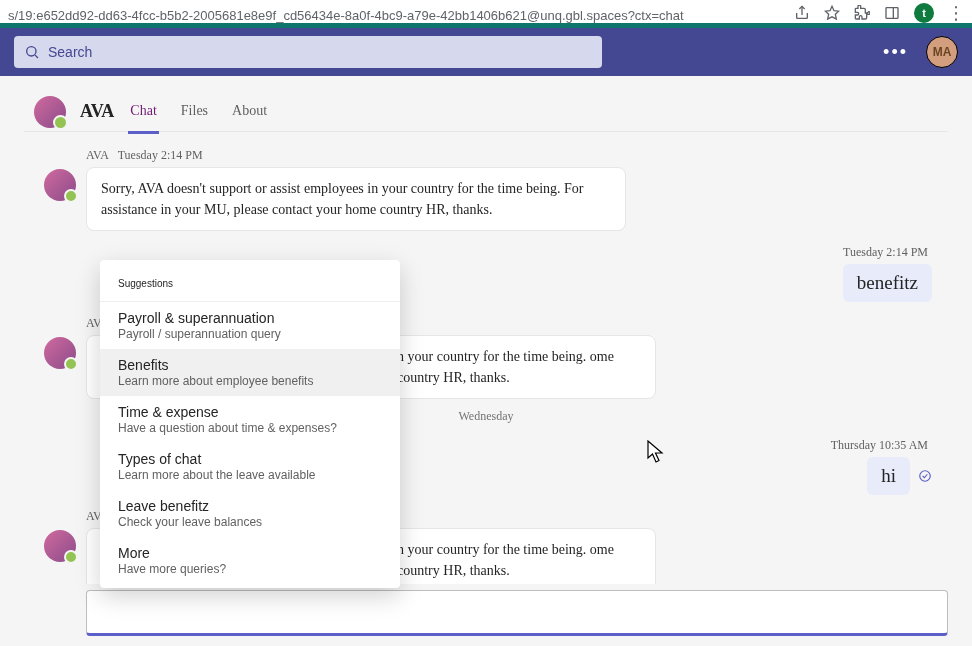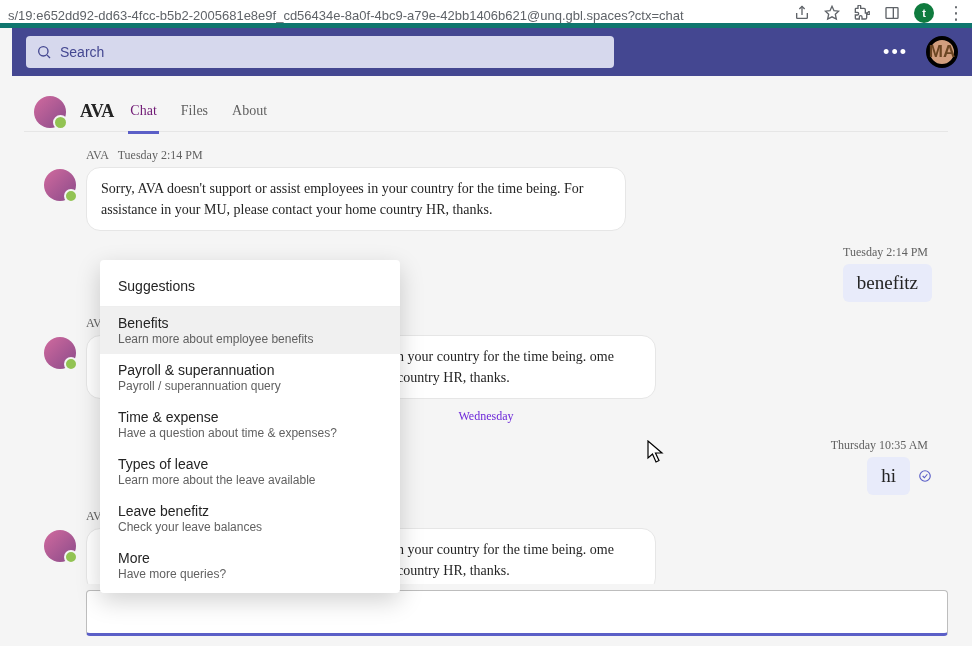--- a/index.html
+++ b/index.html
@@ -6,57 +6,57 @@
   body { font-family: "Segoe UI", Arial, sans-serif; background: #f5f5f5; color: #242424; width: 972px; height: 646px; overflow: hidden; position: relative; }
   
   
   .browser-bar { height: 28px; background: #fff; border-bottom: 5px solid #0f766e; display: flex; align-items: flex-end; padding: 0 8px; font-size: 13px; color: #5f6368; }
   .url { flex: 1; overflow: hidden; white-space: nowrap; }
   .bicons { display: flex; gap: 14px; align-items: center; color: #5f6368; }
   .bicon { width: 16px; height: 16px; display: flex; align-items: center; justify-content: center; }
   .avatar-sm { width: 20px; height: 20px; border-radius: 50%; background: #0f7b3e; color: #fff; font-size: 11px; display: flex; align-items: center; justify-content: center; font-weight: 600; }
 
   
-  .teams-top { height: 48px; background: #444791; display: flex; align-items: center; padding: 0 14px; gap: 12px; margin-left: 12px; }
+  .teams-top { height: 48px; background: #444791; display: flex; align-items: center; padding: 0 14px; gap: 12px; }
   .search-wrap { position: relative; flex: 0 0 588px; }
   .search-input { width: 100%; height: 32px; border-radius: 4px; border: none; background: #d6d8ed; padding: 0 12px 0 34px; font-size: 14px; color: #444791; }
   .search-input::placeholder { color: #444791; }
   .search-icon { position: absolute; left: 10px; top: 8px; color: #444791; }
   .top-right { margin-left: auto; display: flex; align-items: center; gap: 18px; }
   .ellipsis { color: #fff; font-size: 18px; letter-spacing: 2px; }
-  .avatar-lg { width: 32px; height: 32px; border-radius: 50%; background: #d29e7e; color: #6b4522; font-size: 17px; font-weight: 600; display: flex; align-items: center; justify-content: center; border: 4px solid #000000; }
+  .avatar-lg { width: 32px; height: 32px; border-radius: 50%; background: #d29e7e; color: #6b4522; font-size: 12px; font-weight: 600; display: flex; align-items: center; justify-content: center; border: 1px solid #000000; }
 
   
   .content { background: #f5f5f5; height: calc(646px - 28px - 48px); position: relative; padding: 0 24px; font-family: Liberation Serif, serif; }
   .chat-header { display: flex; align-items: center; gap: 14px; padding: 16px 10px 0 10px; border-bottom: 1px solid #e6e6e6; height: 56px; }
   .ava-avatar { width: 32px; height: 32px; border-radius: 50%; background: linear-gradient(135deg,#d16a9e,#8a4b8a); position: relative; }
   .ava-avatar::after { content:""; position:absolute; right:-2px; bottom:-2px; width:11px; height:11px; background:#92c353; border:2px solid #f5f5f5; border-radius:50%; }
   .ava-name { font-size: 18px; font-weight: 700; }
   .tabs { display: flex; gap: 20px; font-size: 14px; color: #616161; }
   .tab { padding: 14px 2px 12px; cursor: pointer; }
   .tab.active { color: #701a75; font-weight: 500; border-bottom: 3px solid #5b5fc7; }
 
   .chat-body { padding: 10px 10px 0 10px; position: relative; height: calc(100% - 56px - 62px); overflow: hidden; }
   .meta { font-size: 12px; color: #616161; margin: 6px 0 4px 52px; }
   .meta .name { margin-right: 6px; color: #616161; }
   .bot-row { display: flex; gap: 10px; align-items: flex-start; margin-left: 10px; }
   .bot-av { width: 32px; height: 32px; border-radius: 50%; background: linear-gradient(135deg,#d16a9e,#8a4b8a); position: relative; margin-top: 2px; flex-shrink:0;}
   .bot-av::after { content:""; position:absolute; right:-2px; bottom:-2px; width:10px; height:10px; background:#92c353; border:2px solid #f5f5f5; border-radius:50%; }
-  .bubble-bot { background: #fff; border: 1px solid #e6e6e6; border-radius: 14px; padding: 10px 14px; font-size: 14px; line-height: 1.5; max-width: 540px; color: #242424; }
+  .bubble-bot { background: #fff; border: 1px solid #e6e6e6; border-radius: 8px; padding: 10px 14px; font-size: 14px; line-height: 1.5; max-width: 540px; color: #242424; }
   
   .right-meta { text-align: right; font-size: 12px; color: #616161; margin: 14px 10px 4px 0; }
   .bubble-user-wrap { display:flex; justify-content:flex-end; align-items:center; gap:8px; padding-right:6px;}
   .bubble-user { background: #e8ebfa; border-radius: 6px; padding: 8px 14px; font-size: 19px; color: #242424; display: inline-block; }
   .readicon { color:#5b5fc7; }
 
-  .day-sep { text-align: center; font-size: 12px; color: #6d28d9; margin: 10px 0; }
+  .day-sep { text-align: center; font-size: 12px; color: #737373; margin: 10px 0; }
   
   
   .suggestions { position: absolute; left: 100px; top: 260px; width: 300px; background: #fff; border-radius: 4px; box-shadow: 0 8px 24px rgba(0,0,0,0.18); padding: 8px 0 4px; z-index: 50; }
-  .sugg-title { padding: 10px 18px 12px; font-size: 14px; color: #242424; border-bottom: 1px solid #eee; }
+  .sugg-title { padding: 10px 18px 12px; font-size: 10px; color: #242424; border-bottom: 1px solid #eee; }
   .sugg-item { padding: 8px 18px; cursor: pointer; }
   .sugg-item:hover, .sugg-item.hl { background: #f0f0f0; }
   .sugg-item .t { font-size: 14px; color: #242424; }
   .sugg-item .d { font-size: 12px; color: #616161; margin-top: 1px; }
 
   
   .compose { position: absolute; left: 86px; right: 24px; bottom: 10px; height: 46px; border: 1px solid #bdbdbd; border-bottom: 3px solid #5b5fc7; border-radius: 4px; background: #fff; }
 
   .cursor-svg { position:absolute; left:647px; top:440px; z-index:60; }
 
@@ -170,34 +170,34 @@
     </div>
 
   </div>
 
   <div class="compose"></div>
 
 </div>
 
 <div class="suggestions">
   <div class="sugg-title">Suggestions</div>
+  <div class="sugg-item">
+    <div class="t">Payroll &amp; superannuation</div>
+    <div class="d">Payroll / superannuation query</div>
+  </div>
   <div class="sugg-item hl">
     <div class="t">Benefits</div>
     <div class="d">Learn more about employee benefits</div>
   </div>
   <div class="sugg-item">
-    <div class="t">Payroll &amp; superannuation</div>
-    <div class="d">Payroll / superannuation query</div>
-  </div>
-  <div class="sugg-item">
     <div class="t">Time &amp; expense</div>
     <div class="d">Have a question about time &amp; expenses?</div>
   </div>
   <div class="sugg-item">
-    <div class="t">Types of leave</div>
+    <div class="t">Types of chat</div>
     <div class="d">Learn more about the leave available</div>
   </div>
   <div class="sugg-item">
     <div class="t">Leave benefitz</div>
     <div class="d">Check your leave balances</div>
   </div>
   <div class="sugg-item">
     <div class="t">More</div>
     <div class="d">Have more queries?</div>
   </div>

